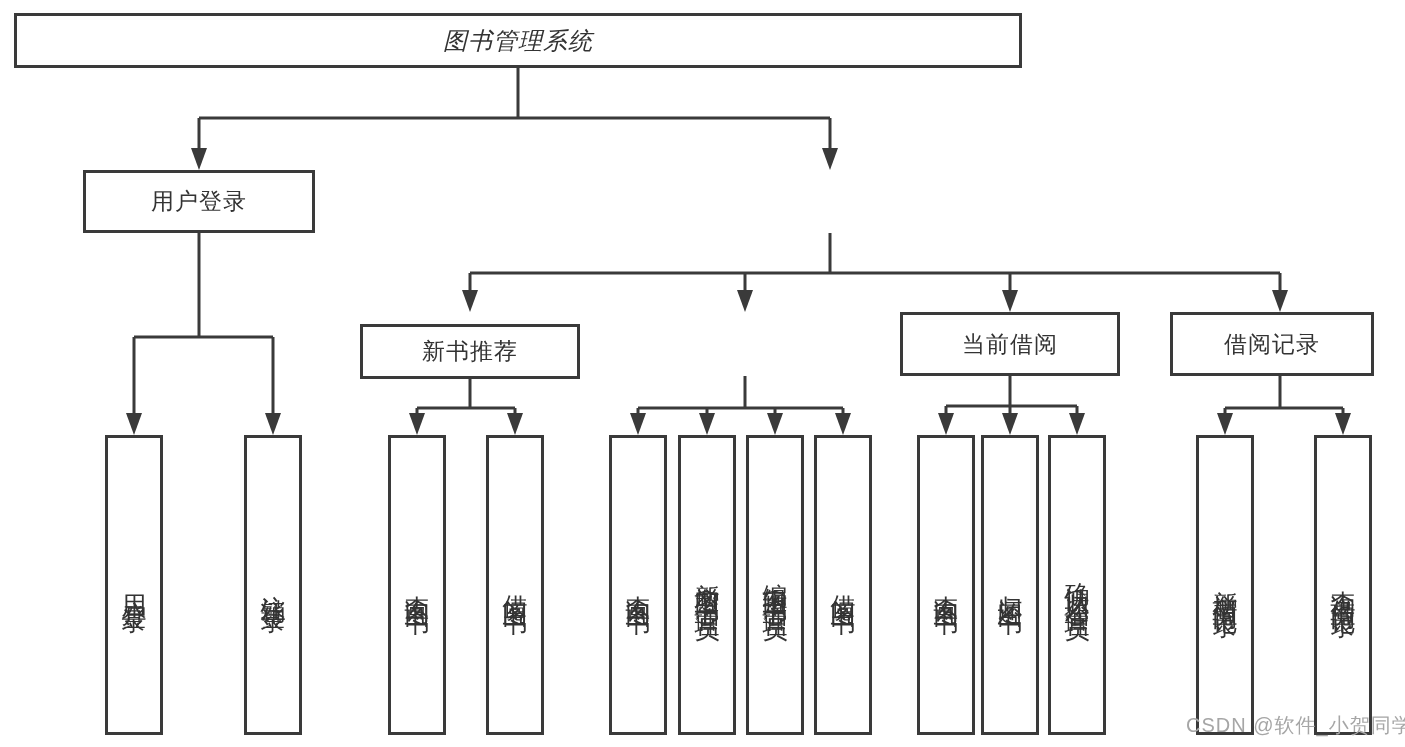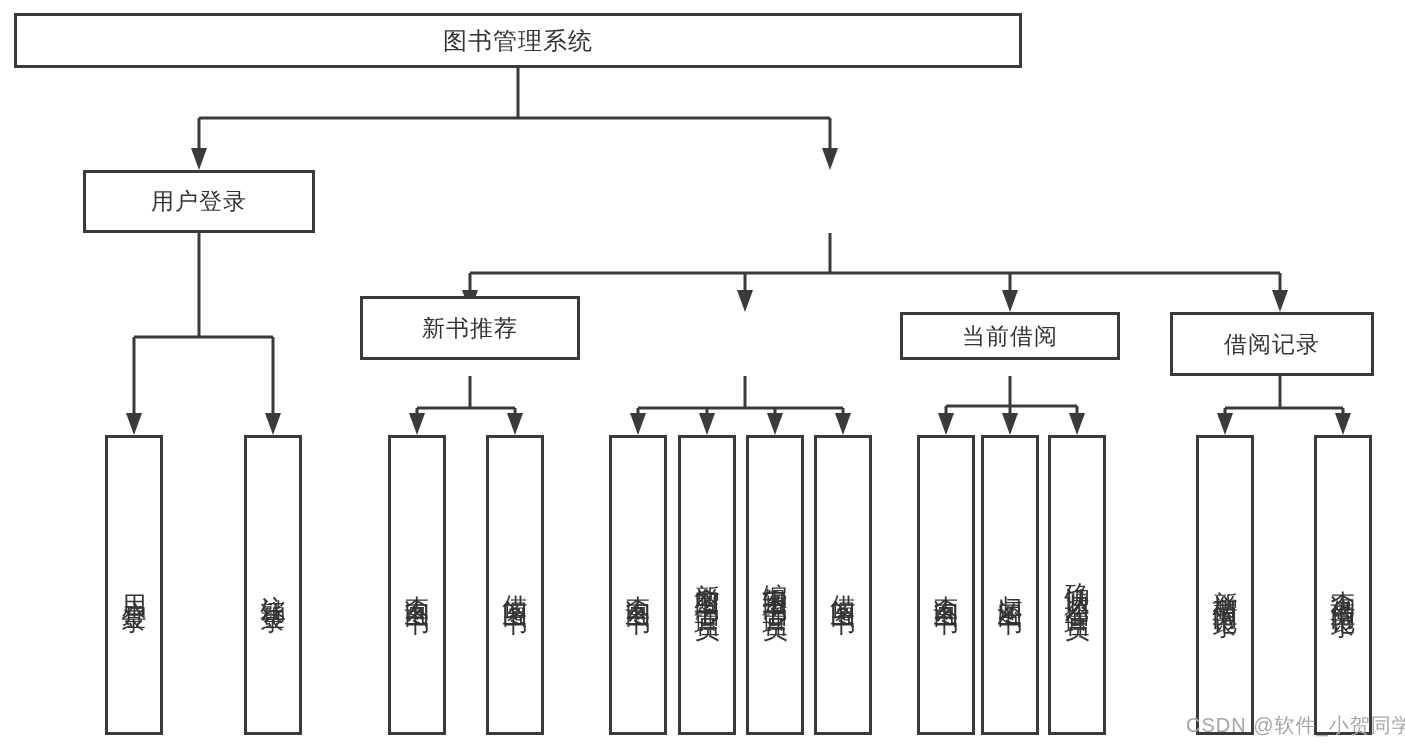--- a/index.html
+++ b/index.html
@@ -20,21 +20,21 @@
     align-items:center;
     justify-content:center;
     z-index:2;
   }
   .hbox span{
     font-size:23px;
     letter-spacing:1px;
     color:#333333;
     white-space:nowrap;
   }
-  .root-box span{font-size:24px;}
+  .root-box span{font-size:24px;font-style:italic;}
   .vbox span{
     writing-mode:vertical-rl;
     text-orientation:mixed;
     font-size:25px;
     letter-spacing:5px;
     color:#333333;
     line-height:1;
   }
   #connectors{
     position:absolute;left:0;top:0;width:1405px;height:747px;
@@ -108,24 +108,24 @@
   </svg>
 
   <div class="node hbox root-box" style="left:14px;top:13px;width:1008px;height:55px">
     <span>图书管理系统</span>
   </div>
 
   <div class="node hbox" style="left:83px;top:170px;width:232px;height:63px">
     <span>用户登录</span>
   </div>
 
-  <div class="node hbox" style="left:360px;top:296px;width:220px;height:64px">
+  <div class="node hbox" style="left:360px;top:324px;width:220px;height:55px">
     <span>新书推荐</span>
   </div>
-  <div class="node hbox" style="left:900px;top:312px;width:220px;height:48px">
+  <div class="node hbox" style="left:900px;top:312px;width:220px;height:64px">
     <span>当前借阅</span>
   </div>
   <div class="node hbox" style="left:1170px;top:312px;width:204px;height:64px">
     <span>借阅记录</span>
   </div>
 
   <div class="node vbox" style="left:105px;top:435px;width:58px;height:300px">
     <span>用户登录</span>
   </div>
   <div class="node vbox" style="left:244px;top:435px;width:58px;height:300px">

